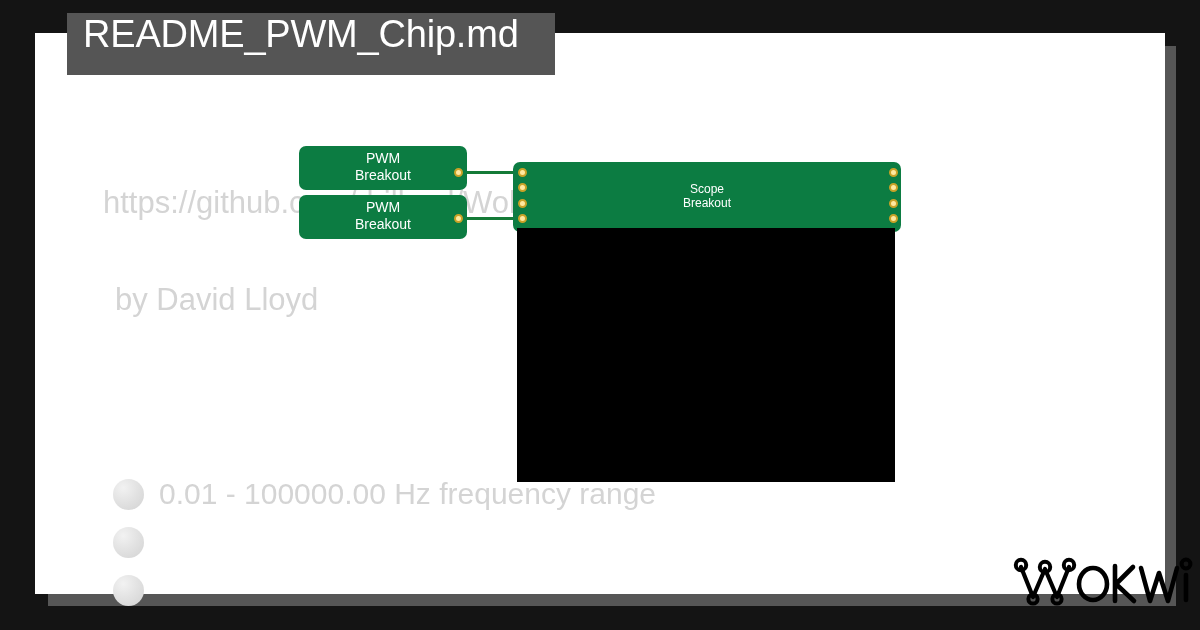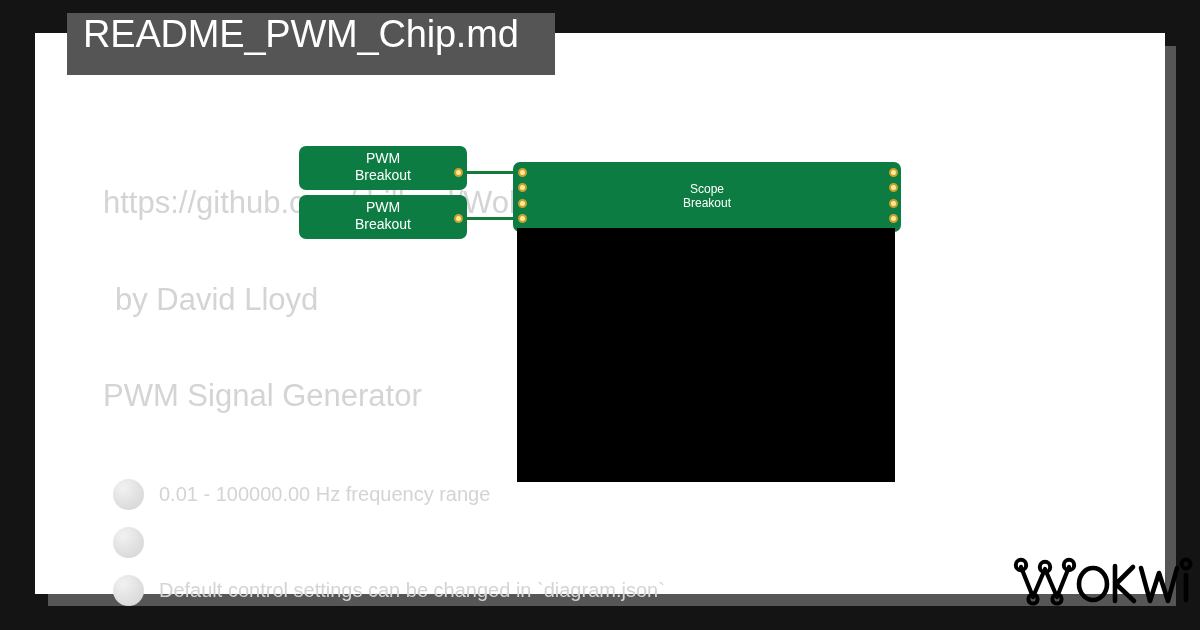--- a/index.html
+++ b/index.html
@@ -92,21 +92,21 @@
     width: 31px;
     height: 31px;
     border-radius: 50%;
     background:
       radial-gradient(circle at 33% 28%, #f2f2f2 0%, #e3e3e3 45%, #d2d2d2 100%);
     flex: 0 0 auto;
     margin-right: 15px;
   }
   .bullet-text {
     color: #d4d4d4;
-    font-size: 20px;
+    font-size: 30px;
     font-family: "Liberation Sans", sans-serif;
   }
 
   
   .wokwi-logo {
     position: absolute;
     left: 978px;
     top: 520px;
     width: 180px;
     height: 58px;
@@ -184,36 +184,34 @@
 <div id="stage">
 
   <div class="card-shadow"></div>
 
   <div class="card">
 
     <div class="doc-text url-line">https://github.com/drjlloyd/Wokwi-Chip-PWM</div>
 
     <div class="doc-text author-line">by David Lloyd</div>
 
-    <div class="doc-text subtitle-line">PWM Signal Generator</div>
 
     <div class="bullet-list">
 
       <div class="bullet-item">
         <span class="bullet-marker"></span>
         <span class="bullet-text">0.01 - 100000.00 Hz frequency range</span>
       </div>
 
       <div class="bullet-item">
         <span class="bullet-marker"></span>
       </div>
 
       <div class="bullet-item">
         <span class="bullet-marker"></span>
-        <span class="bullet-text">Default control settings can be changed in `diagram.json`</span>
       </div>
 
     </div>
 
     <div class="wokwi-logo">
       <svg width="180" height="58" viewBox="0 0 180 58">
         <g fill="none" stroke="#000000" stroke-width="4.2" stroke-linecap="round" stroke-linejoin="round">
 
           <path d="M8 14 L20 44 L32 16 L44 44 L56 14"></path>
         </g>

